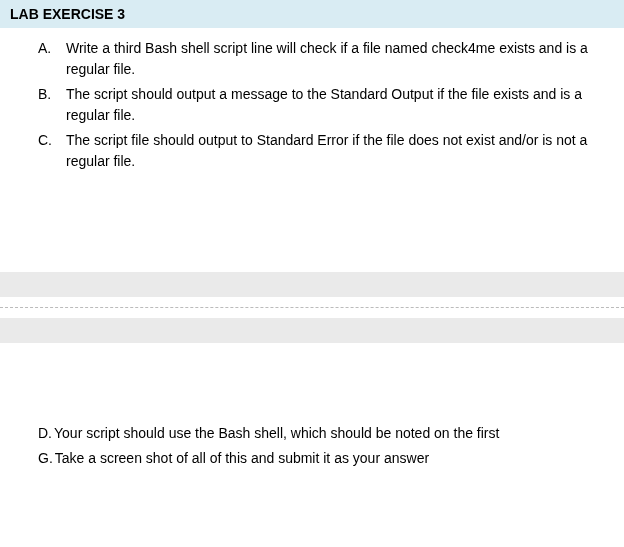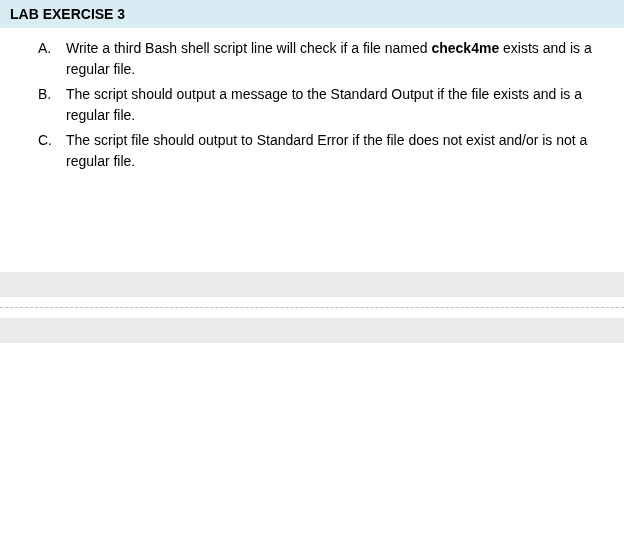--- a/index.html
+++ b/index.html
@@ -45,21 +45,21 @@
       line-height: 1.5;
     }
     .list2 li .marker {
       display: inline;
       padding-right: 2px;
     }
     .list2 li.indent {
       padding-left: 20px;
     }
     .bold {
-      font-weight: bold;
+      font-weight: normal;
     }
     .divider {
       margin-top: 100px;
     }
     .gray-band-top {
       background: #eaeaea;
       height: 25px;
       width: 100%;
     }
     .dashed-line {
@@ -98,13 +98,19 @@
 
 <div class="divider">
   <div class="gray-band-top"></div>
   <div class="dashed-line"></div>
   <div class="gray-band-bottom"></div>
 </div>
 
 <div class="spacer"></div>
 
 <ol class="list2">
+  <li>
+    <span class="marker">D.</span><span>Your script should use the Bash shell, which should be noted on the first</span>
+  </li>
+  <li>
+    <span class="marker">G.</span><span>Take a screen shot of all of this and submit it as your answer</span>
+  </li>
 </ol>
 
 </body></html>

